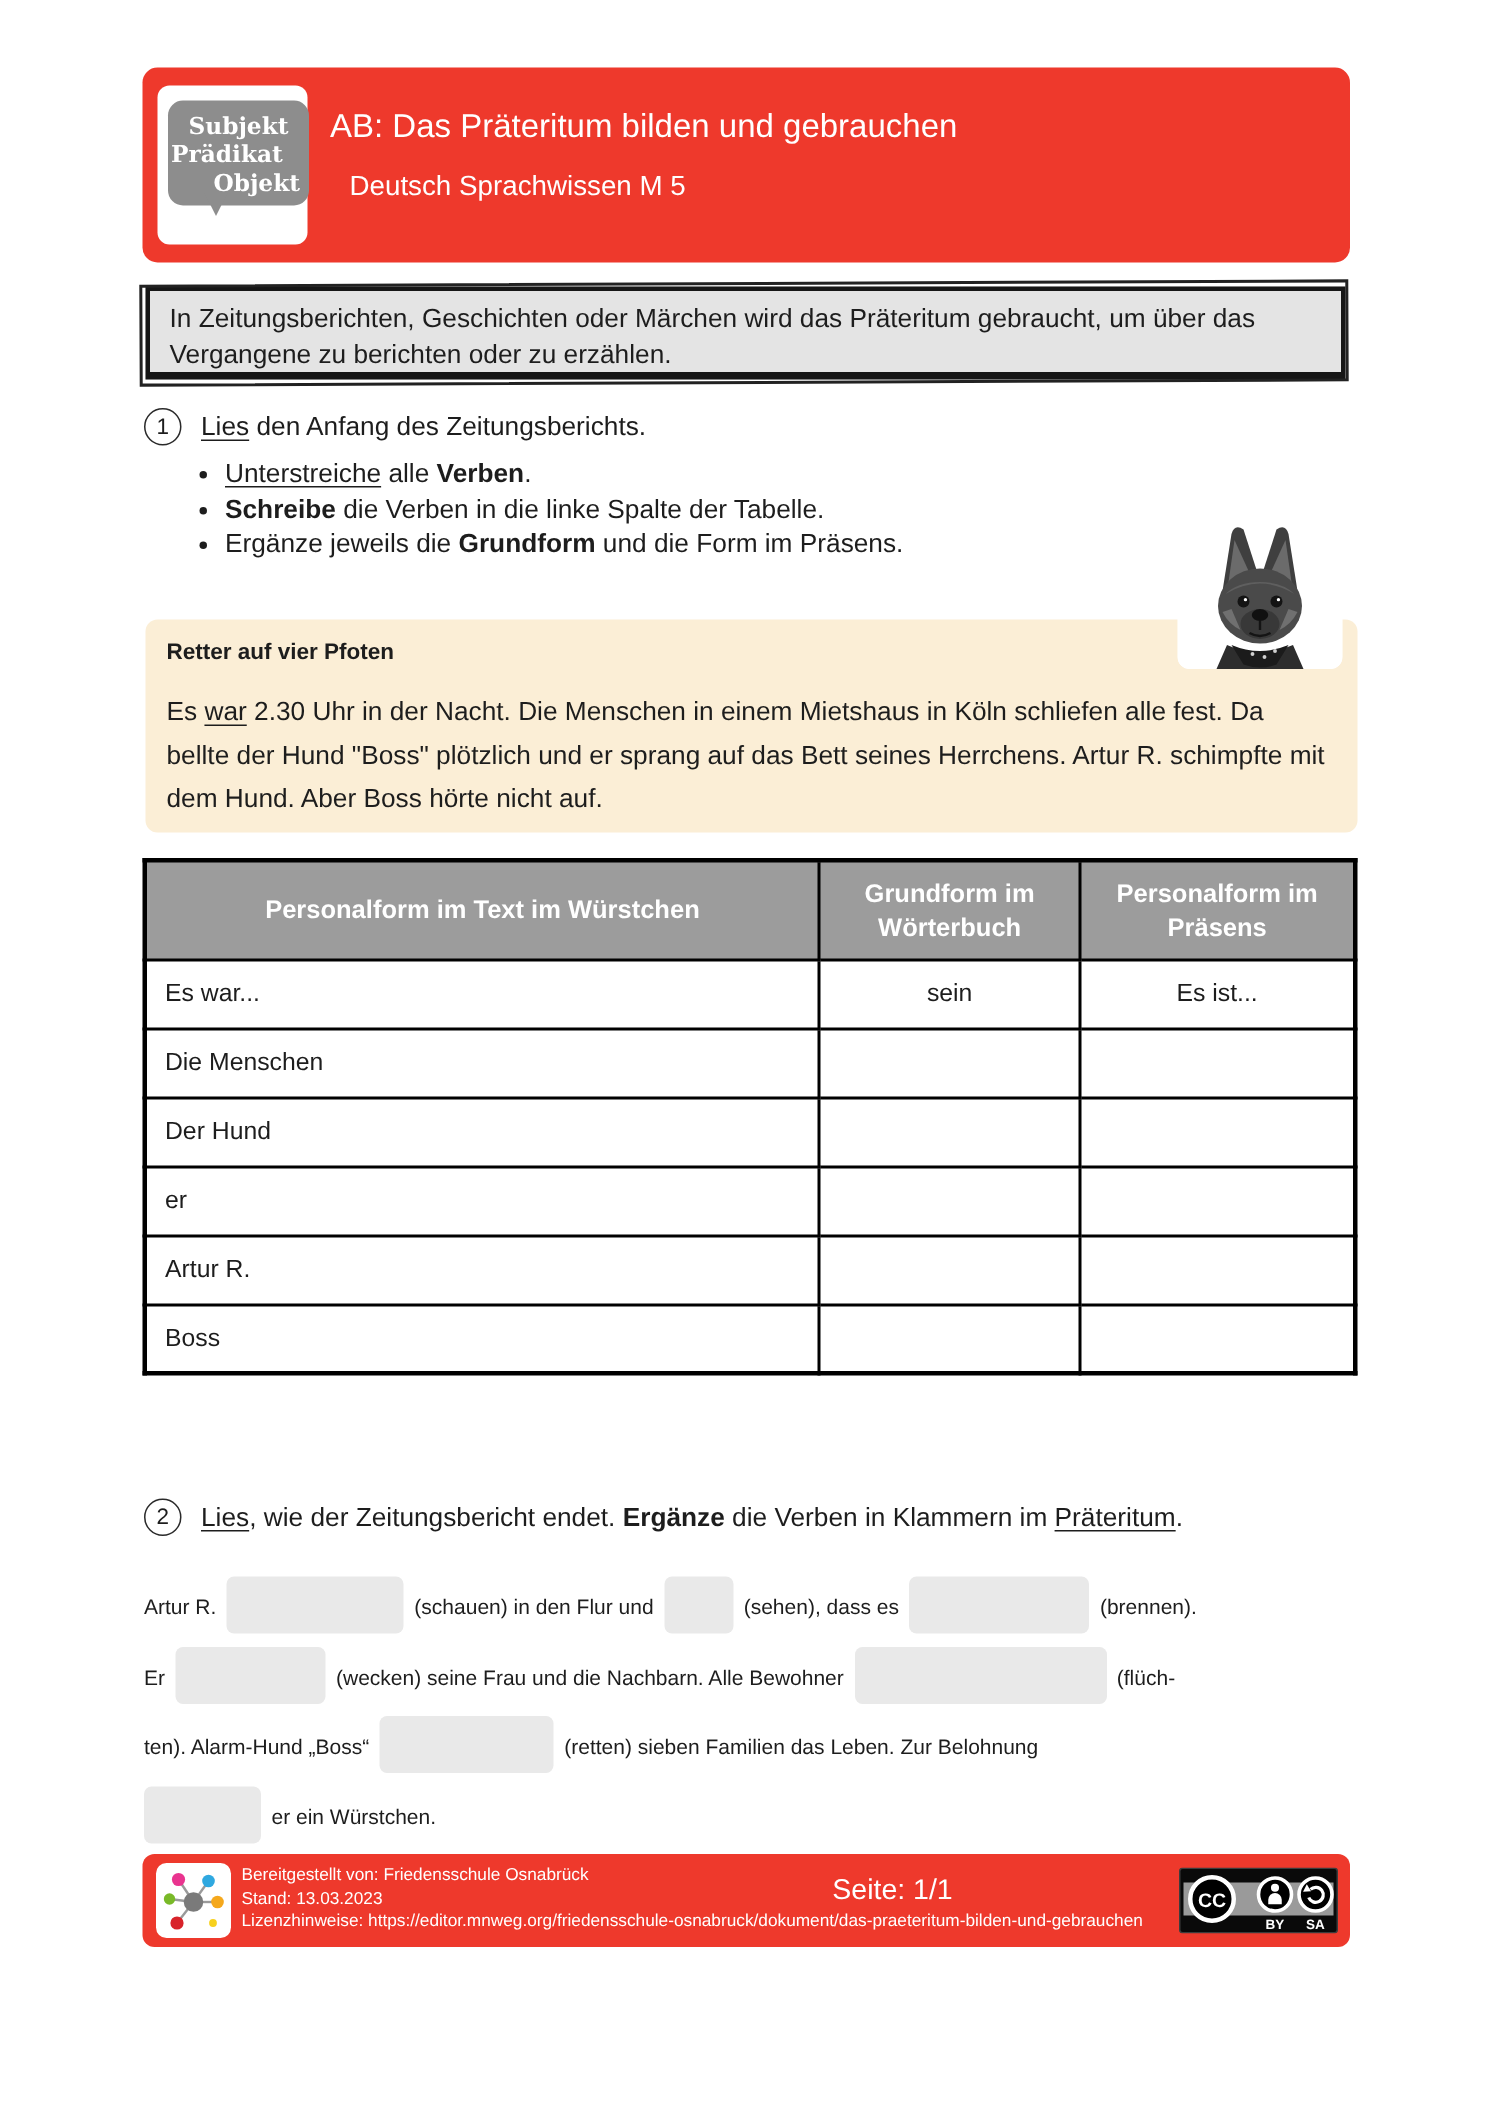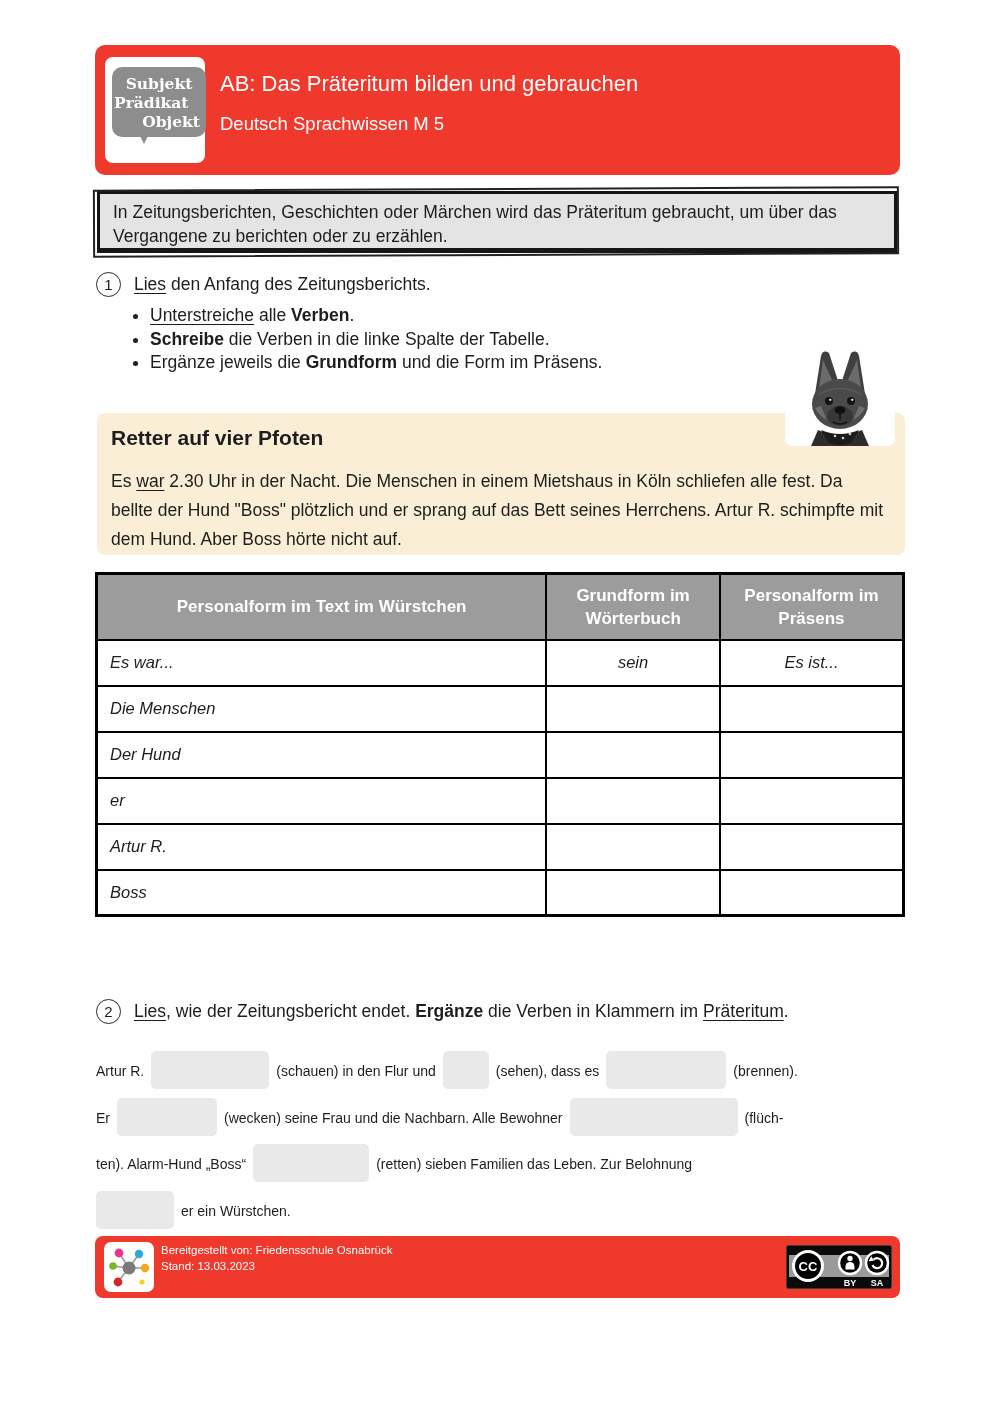--- a/index.html
+++ b/index.html
@@ -23,21 +23,21 @@
   .bubble{position:absolute;left:7px;top:10px;width:94px;height:70px;
           background:#8d8d8d;border-radius:10px;padding-top:7px;}
   .bubble::after{content:"";position:absolute;left:24px;bottom:-15px;width:0;height:0;
           border:8px solid transparent;border-top:16px solid #8d8d8d;}
   .bubble-line{font-family:"DejaVu Serif",serif;font-weight:bold;font-size:15.5px;
           line-height:19px;color:#fff;display:block;padding:0 4px;}
   .bl1{text-align:center;}
   .bl2{text-align:left;padding-left:2px;}
   .bl3{text-align:right;padding-right:6px;}
   .header-title{position:absolute;left:125px;top:26px;font-size:22px;color:#fff;}
-  .header-sub{position:absolute;left:125px;top:68px;font-size:18.5px;color:#fff;}
+  .header-sub{position:absolute;left:138px;top:68px;font-size:18.5px;color:#fff;}
 
   
   .intro-box{position:absolute;left:97px;top:191px;width:800px;height:62px;
           background:var(--graybox);border:3px solid #161616;border-bottom-width:5px;
           padding:6px 13px;font-size:17.5px;line-height:24px;}
   .intro-box::before{content:"";position:absolute;left:-7px;top:-6px;right:-5px;bottom:-8px;
           border:2px solid #222;transform:rotate(-0.25deg);pointer-events:none;}
 
   
   .task{position:absolute;left:96px;display:flex;gap:13px;font-size:17.5px;align-items:flex-start;}
@@ -51,30 +51,30 @@
   .task1-bullets ul{margin:0;padding-left:17px;}
   .task1-bullets li{line-height:23.5px;margin-bottom:0;}
 
   
   .dog{position:absolute;left:785px;top:346px;width:110px;height:100px;z-index:3;
        border-radius:8px;overflow:hidden;background:#fff;}
 
   
   .story{position:absolute;left:97px;top:413px;width:808px;height:142px;
          background:var(--beige);border-radius:8px;padding:13px 16px 0 14px;z-index:1;}
-  .story-title{font-weight:bold;font-size:21px;}
+  .story-title{font-weight:bold;font-size:15px;}
   .story-text{margin-top:17px;font-size:17.5px;line-height:29px;padding-right:2px;}
 
   
   .verb-table{position:absolute;left:95px;top:572px;width:810px;border-collapse:collapse;
          border:3px solid #000;}
   .verb-table th{background:var(--thbg);color:#fff;font-size:17px;font-weight:bold;
          border:2px solid #000;height:66px;line-height:23px;padding:0 8px;}
   .verb-table td{border:2px solid #000;height:46px;font-size:16.5px;padding:0 12px;
-         vertical-align:middle;font-style:italic;}
+         vertical-align:middle;}
   .verb-table td.c{text-align:center;padding:0;}
 
   
   .cloze{position:absolute;left:96px;top:1048px;width:812px;font-size:14px;}
   .cloze-line{display:block;height:46.5px;line-height:46.5px;white-space:nowrap;}
   .blank{display:inline-block;vertical-align:middle;height:38px;background:var(--blank);
          border-radius:5px;margin:0 7px;position:relative;top:-2px;}
   .w1{width:118px}.w2{width:46px}.w3{width:120px}.w4{width:100px}
   .w5{width:168px}.w6{width:116px}.w7{width:78px;margin-left:0;}
 
@@ -228,21 +228,23 @@
         <circle cx="35" cy="12" r="4.2" fill="#2fa8e0"></circle>
         <circle cx="9" cy="24" r="3.8" fill="#79b928"></circle>
         <circle cx="41" cy="26" r="4.2" fill="#f5a81c"></circle>
         <circle cx="14" cy="40" r="4.4" fill="#d8232a"></circle>
         <circle cx="38" cy="40" r="2.6" fill="#f7d11e"></circle>
       </svg>
     </div>
     <div class="footer-meta">
       <div>Bereitgestellt von: Friedensschule Osnabrück</div>
       <div>Stand: 13.03.2023</div>
-    </div>
+      <div>Lizenzhinweise: https://editor.mnweg.org/friedensschule-osnabruck/dokument/das-praeteritum-bilden-und-gebrauchen</div>
+    </div>
+    <div class="footer-page">Seite: 1/1</div>
     <div class="cc-badge">
       <svg viewBox="0 0 106 44" width="106" height="44">
         <rect x="0.5" y="0.5" width="105" height="43" fill="#0a0a0a" stroke="#3c3c3c" rx="2"></rect>
         <rect x="3" y="10" width="100" height="22" fill="#9a9a9a"></rect>
         <circle cx="22" cy="21" r="14.5" fill="#000" stroke="#fff" stroke-width="3"></circle>
         <text x="22" y="26" font-size="13" font-weight="bold" fill="#fff" text-anchor="middle" font-family="Liberation Sans, sans-serif">CC</text>
         <circle cx="64" cy="18" r="11" fill="#000" stroke="#fff" stroke-width="2.4"></circle>
         <circle cx="64" cy="13.5" r="2.7" fill="#fff"></circle>
         <path d="M59.5 24.5 v-3 a4.5 4.5 0 0 1 9 0 v3 Z" fill="#fff"></path>
         <circle cx="91" cy="18" r="11" fill="#000" stroke="#fff" stroke-width="2.4"></circle>

